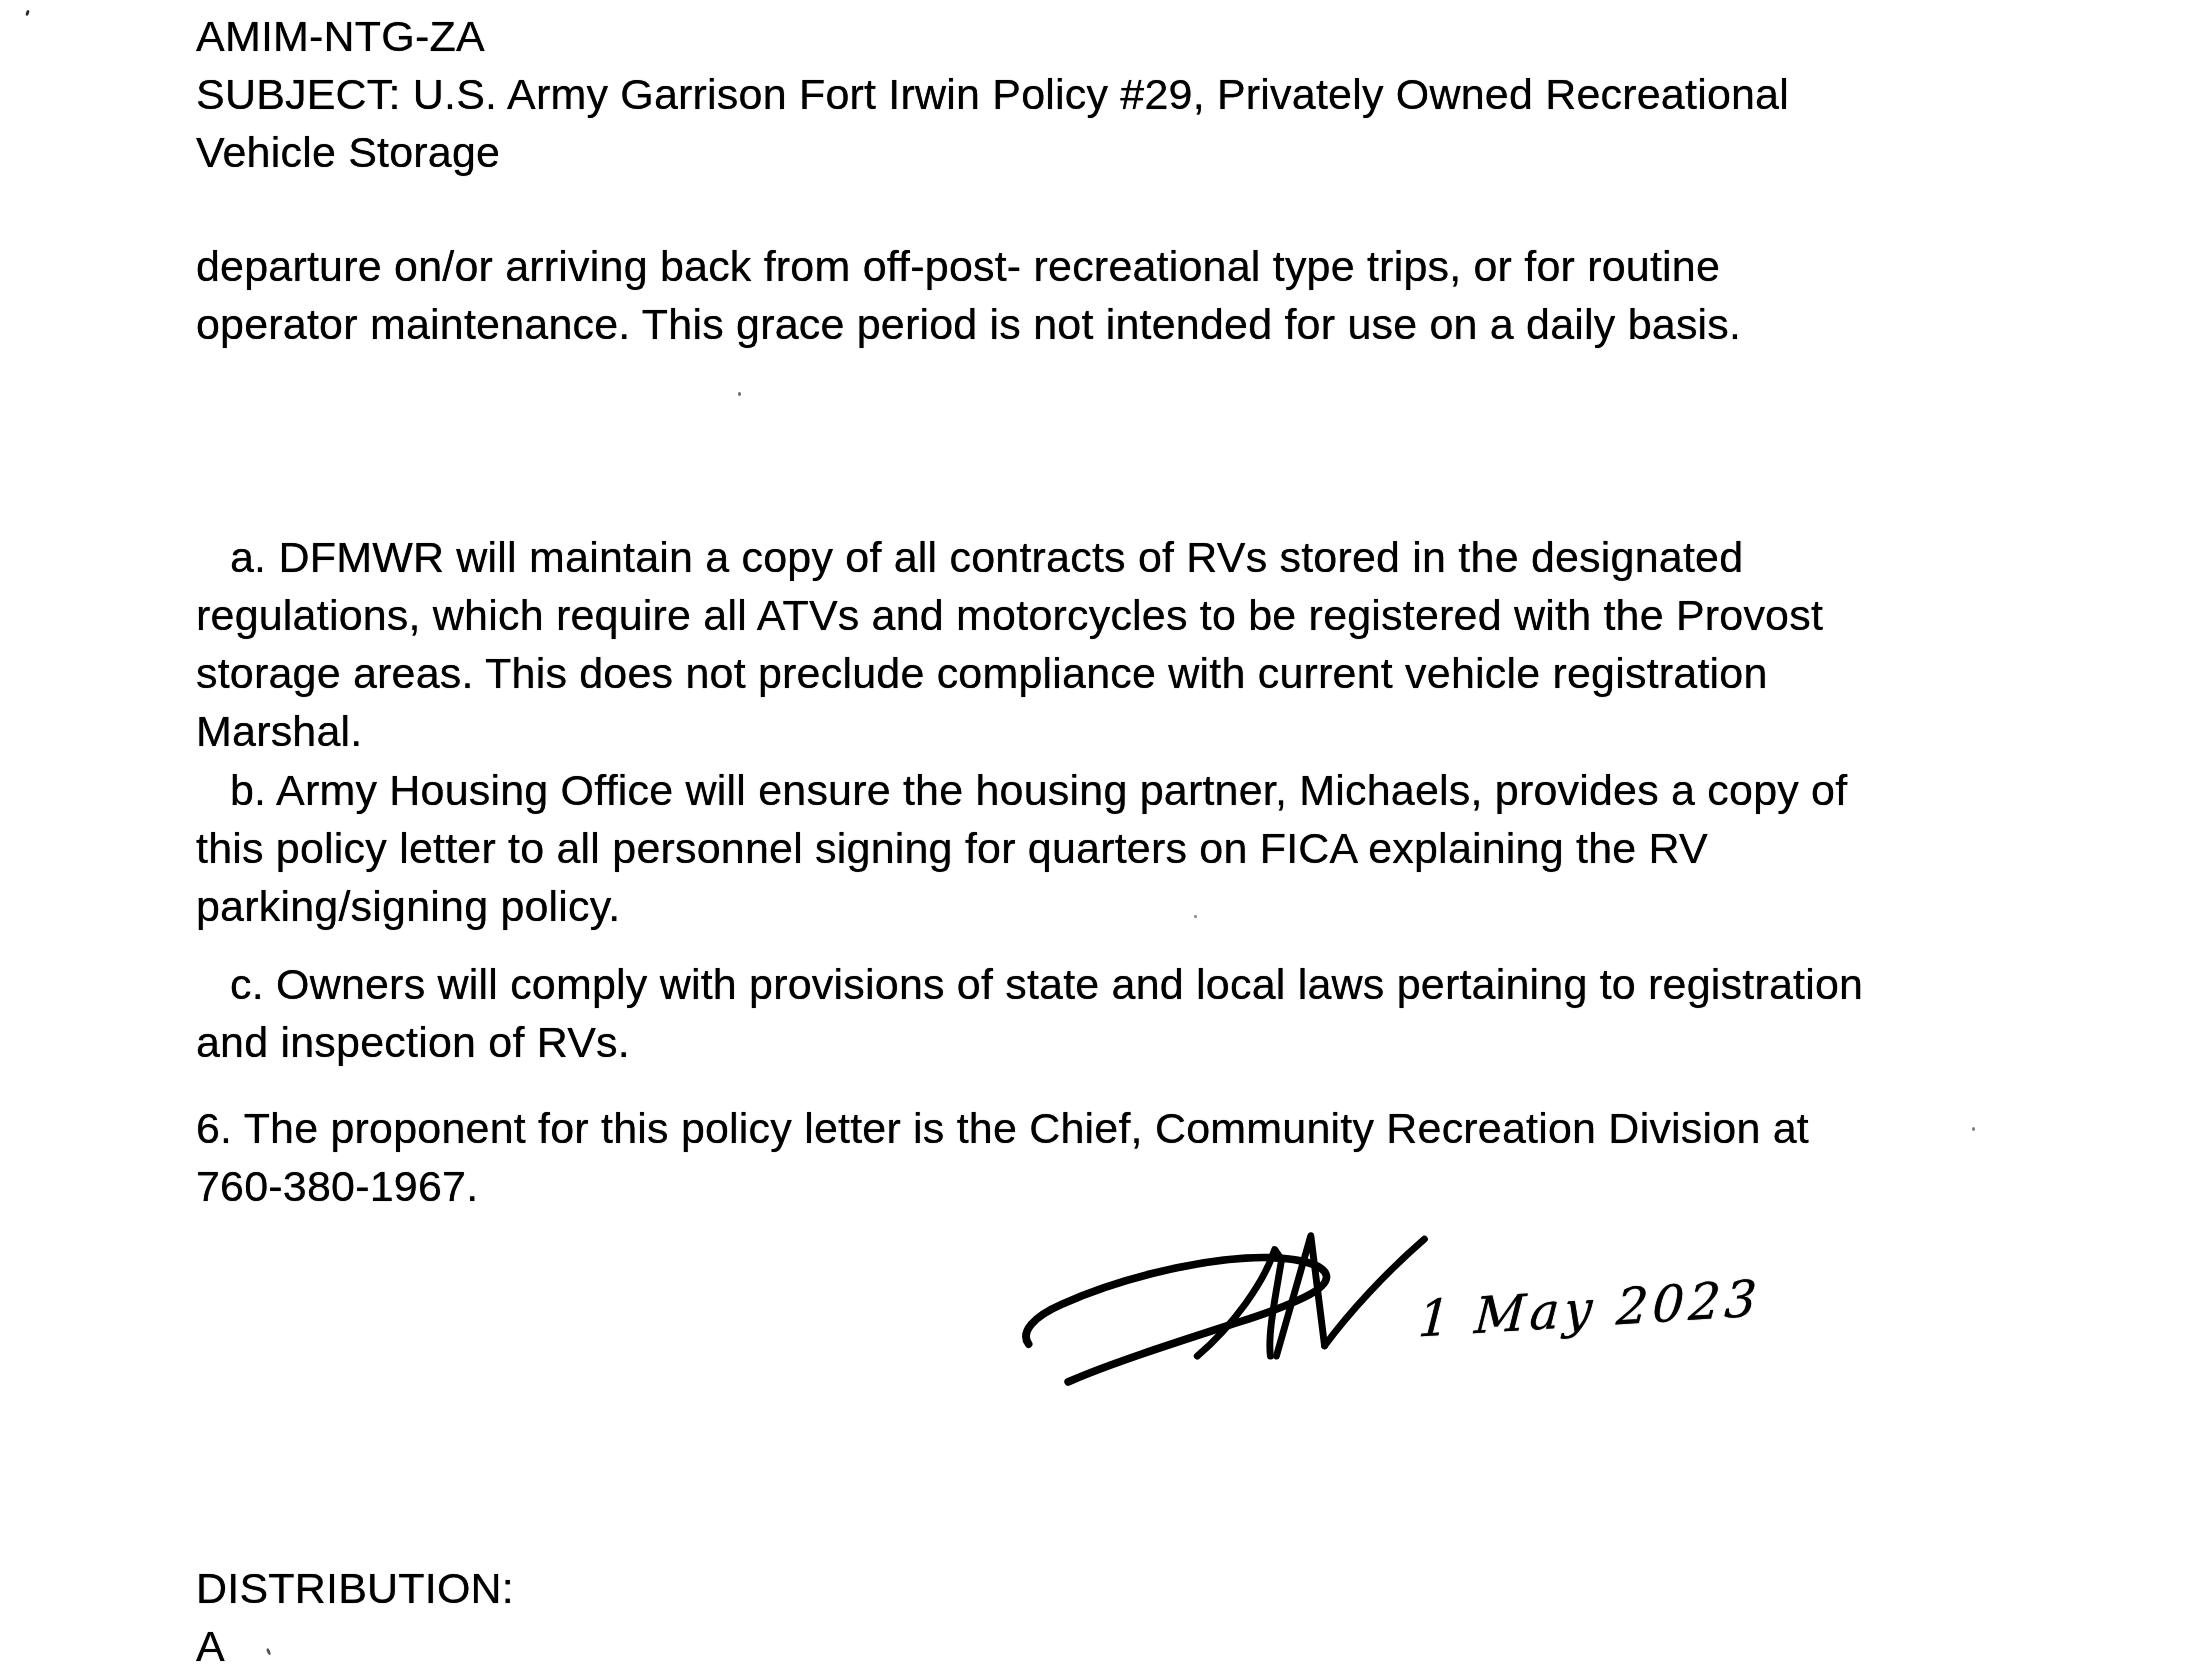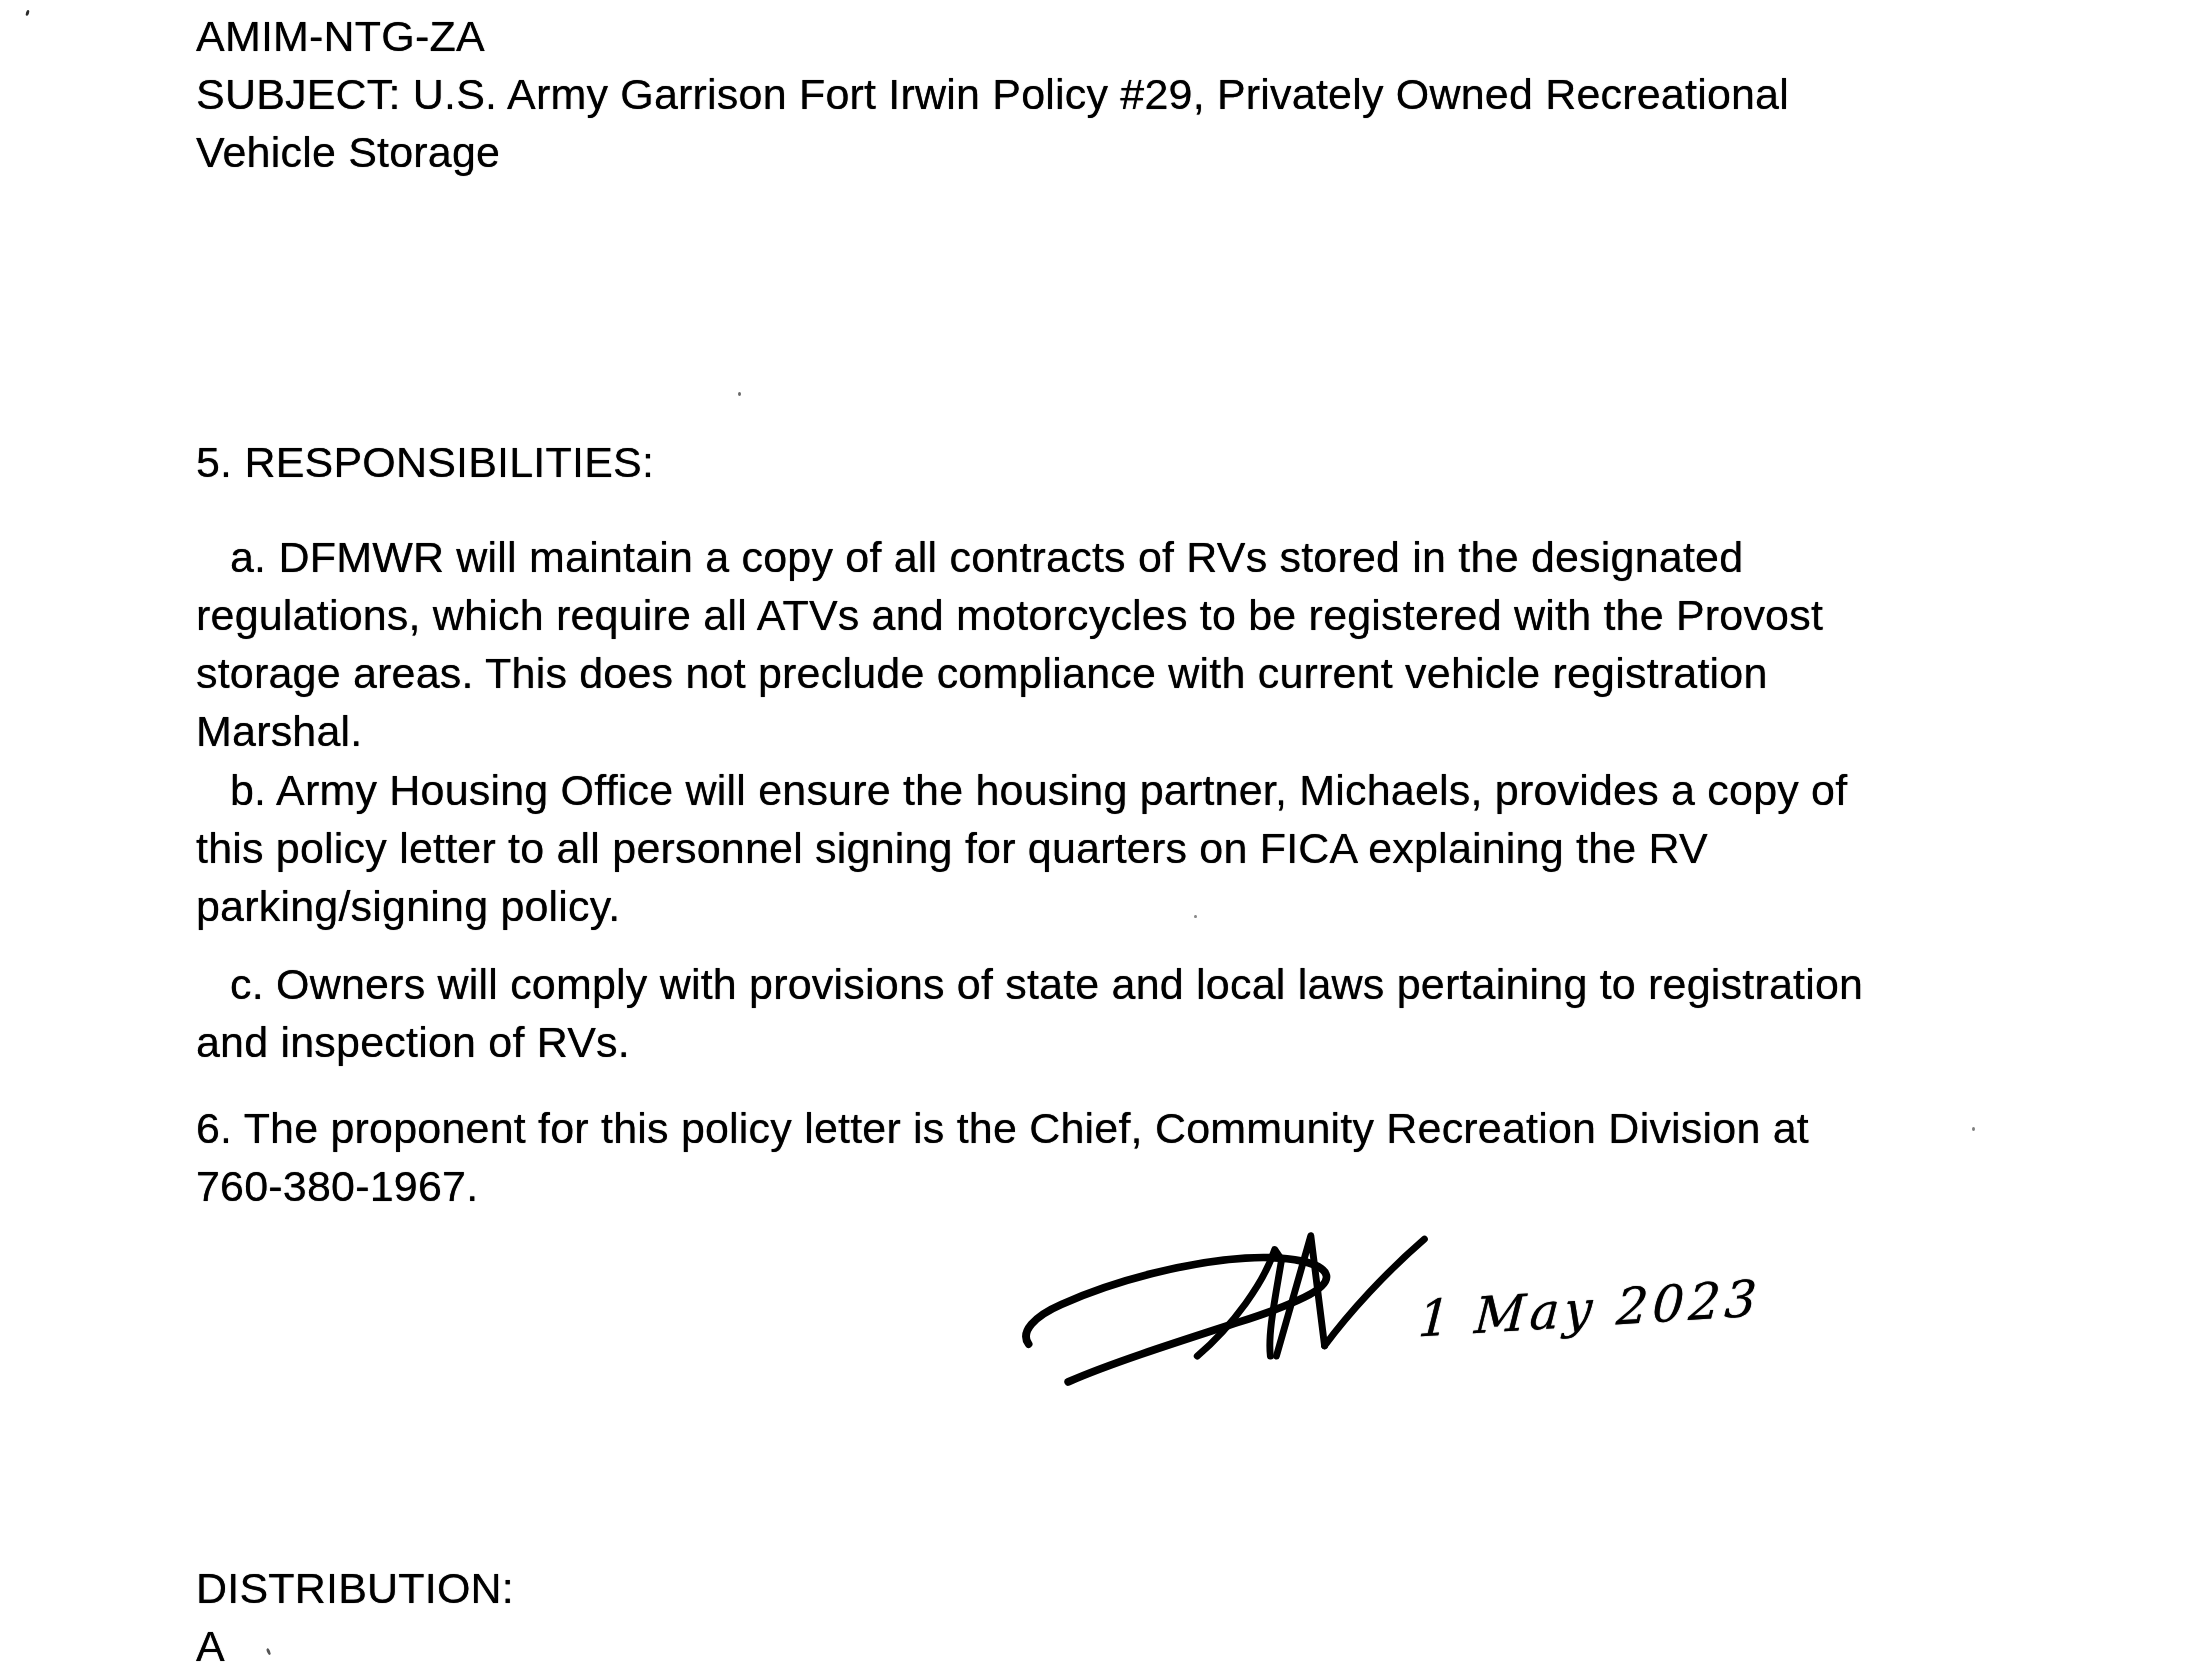--- a/index.html
+++ b/index.html
@@ -60,22 +60,25 @@
 <body>
 
 <div class="page">
 
   <div class="block" style="top:6.9px">
       <div>AMIM-NTG-ZA</div>
       <div>SUBJECT: U.S. Army Garrison Fort Irwin Policy #29, Privately Owned Recreational</div>
       <div>Vehicle Storage</div>
     </div>
 
+  <div class="block" style="top:237px">
+      <div>departure on/or arriving back from off-post- recreational type trips, or for routine</div>
+      <div>operator maintenance. This grace period is not intended for use on a daily basis.</div>
+    </div>
 
-  <div class="block" style="top:433px">5. RESPONSIBILITIES:</div>
 
   <div class="block indent" style="top:528px">
       <div>a. DFMWR will maintain a copy of all contracts of RVs stored in the designated</div>
       <div>regulations, which require all ATVs and motorcycles to be registered with the Provost</div>
       <div>storage areas. This does not preclude compliance with current vehicle registration</div>
       <div>Marshal.</div>
     </div>
 
   <div class="block indent" style="top:761px">
       <div>b. Army Housing Office will ensure the housing partner, Michaels, provides a copy of</div>

